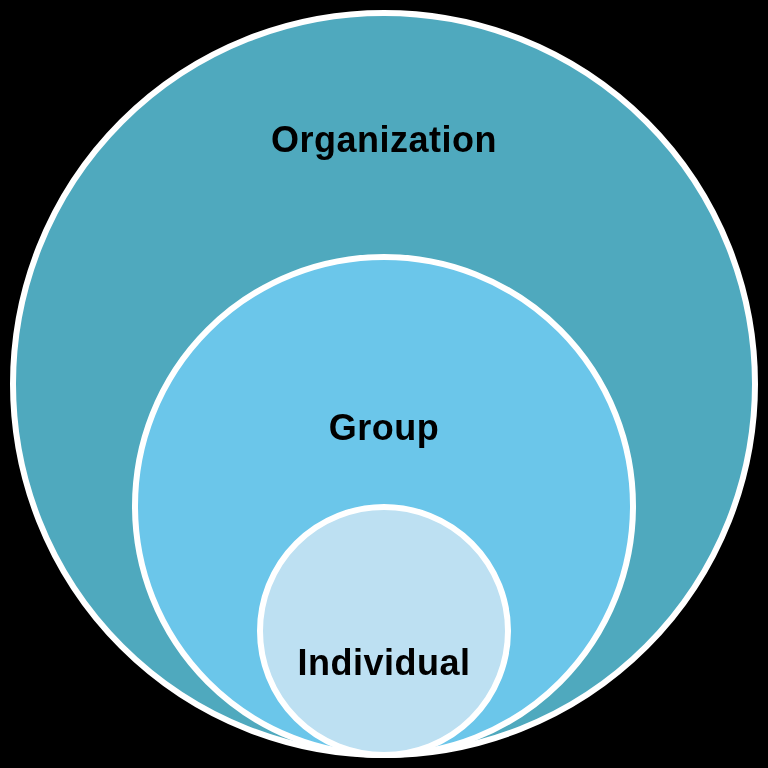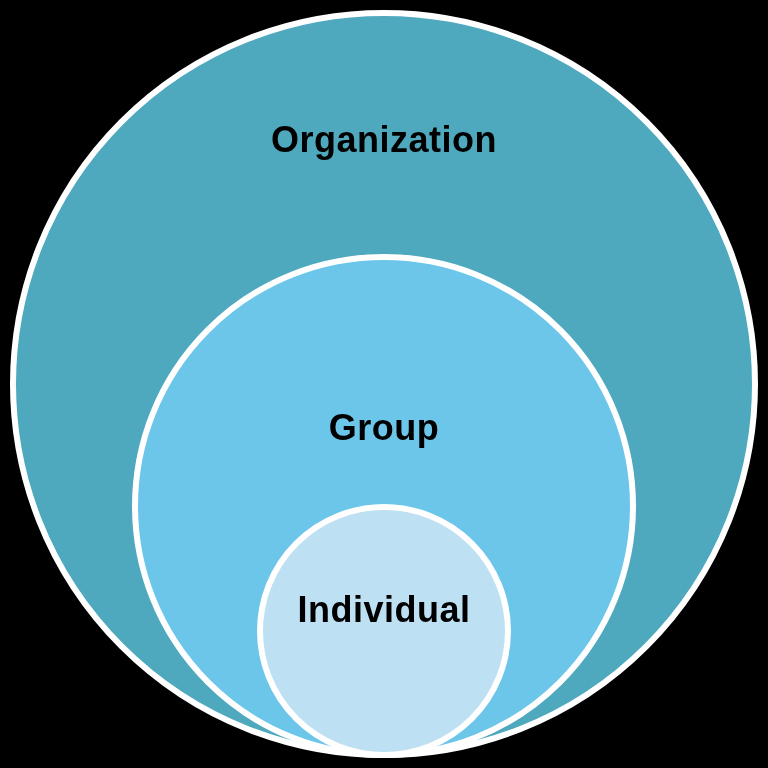--- a/index.html
+++ b/index.html
@@ -52,21 +52,21 @@
     width: 768px;
     text-align: center;
     font-size: 36px;
     line-height: 36px;
     font-weight: bold;
     z-index: 10;
     letter-spacing: 0.5px;
   }
   .label-organization { top: 122px; }
   .label-group        { top: 374px; margin-top: 36px; }
-  .label-individual   { top: 592px; }
+  .label-individual   { top: 645px; }
 </style>
 </head>
 <body>
 
 <div class="canvas" style="background: rgb(0, 0, 0);">
 
   <div class="circle circle-organization" style="background: rgb(79, 169, 190); border-color: rgb(255, 255, 255);"></div>
 
   <div class="circle circle-group" style="background: rgb(107, 198, 234); border-color: rgb(255, 255, 255);"></div>
 

